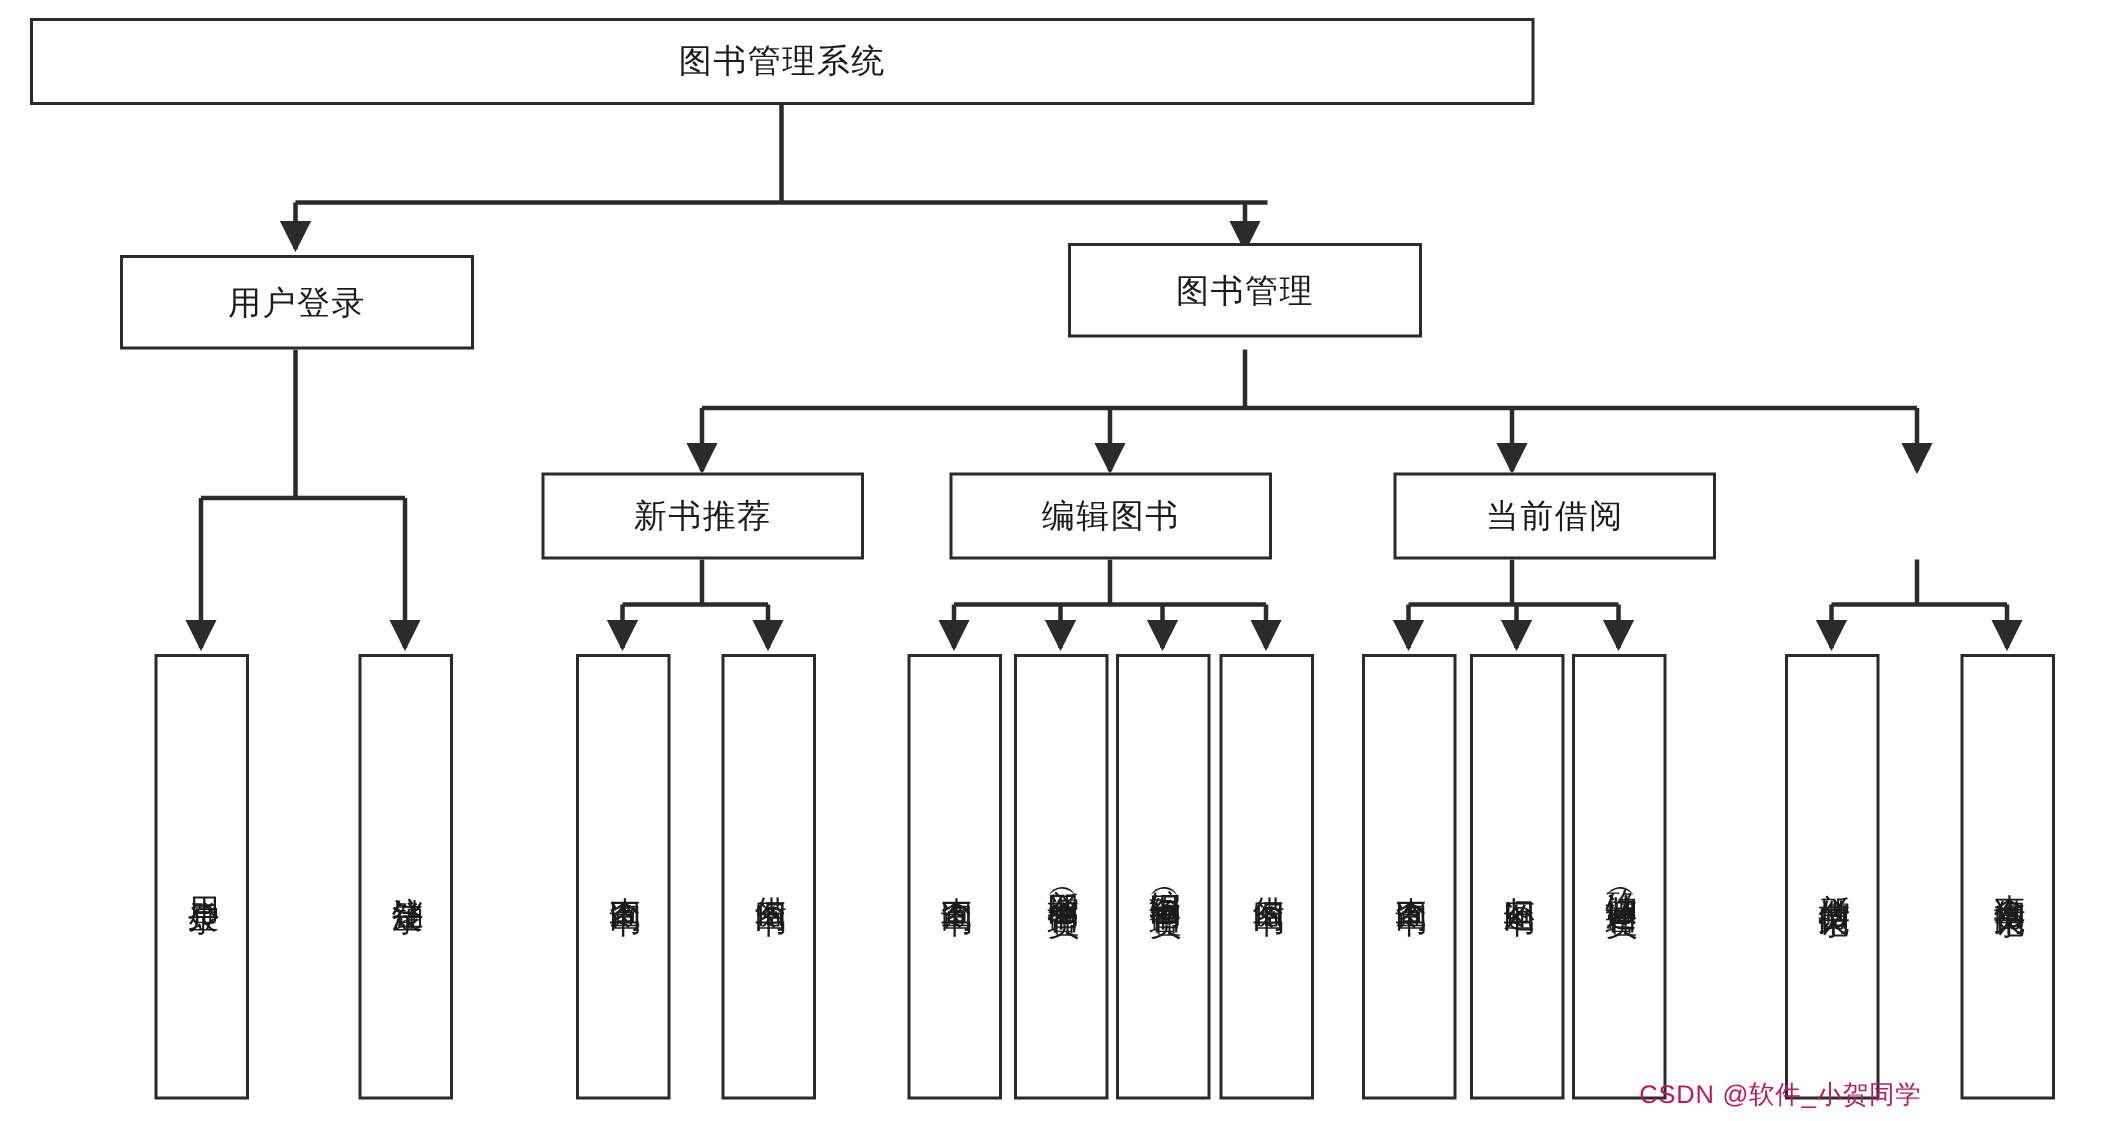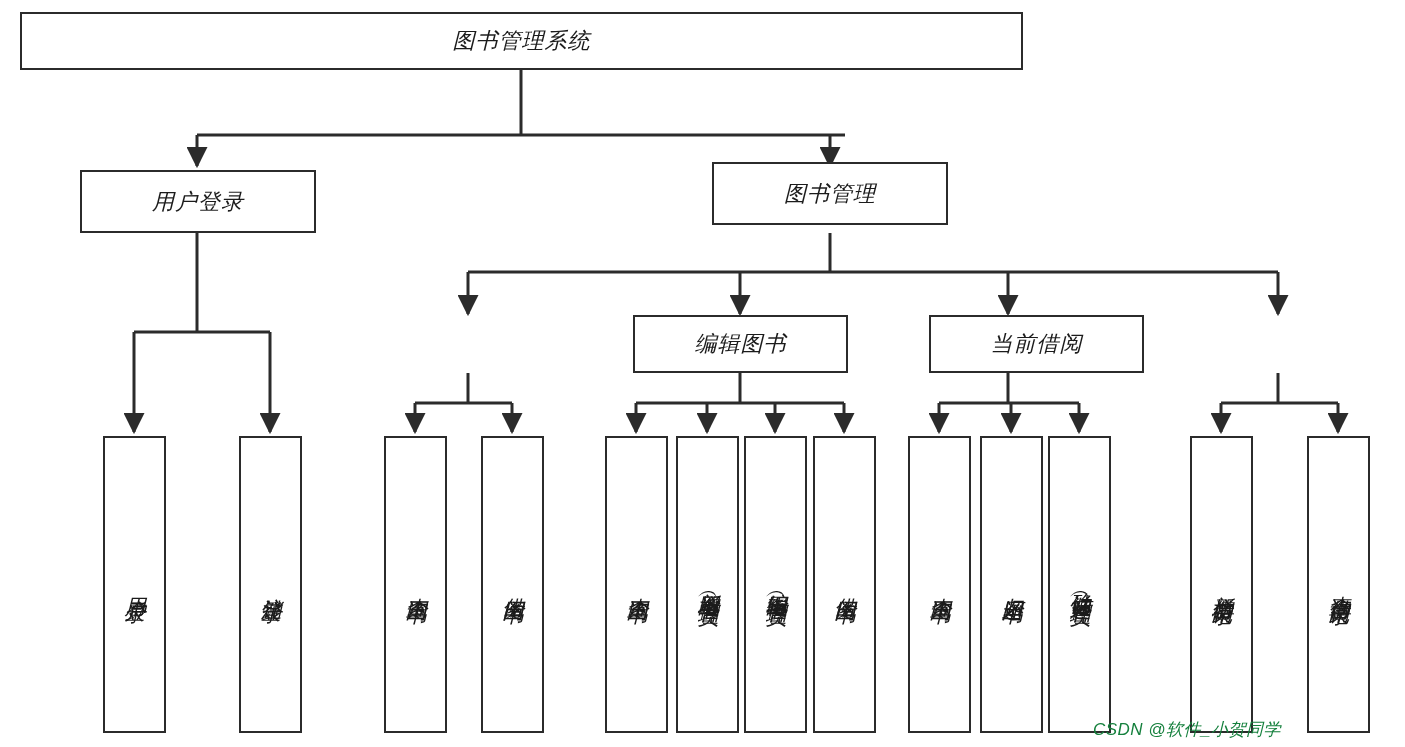--- a/index.html
+++ b/index.html
@@ -1,29 +1,29 @@
 <!DOCTYPE html>
 <html><head>
 <meta charset="utf-8">
 <style>
   html,body{margin:0;padding:0;background:#ffffff;}
   body{width:1405px;height:747px;overflow:hidden;
        font-family:"Liberation Sans","DejaVu Sans",sans-serif;}
-  #stage{position:relative;width:1293px;height:747px;background:#fff;font-style:italic;}
+  #stage{position:relative;width:1293px;height:747px;background:#fff;}
   svg#wires{position:absolute;left:0;top:0;width:1405px;height:747px;}
   .node{position:absolute;box-sizing:border-box;border:2.5px solid #2b2b2b;
         background:#ffffff;display:flex;align-items:center;justify-content:center;
         color:#1b1b1b;}
   .node.h{font-size:22px;letter-spacing:1px;}
   .node.v{padding:8px 2px;}
   .vtext{writing-mode:vertical-rl;text-orientation:upright;
          font-size:21px;line-height:1.18;letter-spacing:2px;
          white-space:nowrap;color:#1b1b1b;}
   #watermark{position:absolute;right:12px;bottom:6px;font-size:17px;
-             color:#15803d;letter-spacing:.5px;white-space:nowrap;}
+             color:#be185d;letter-spacing:.5px;white-space:nowrap;}
 </style>
 </head>
 <body>
 
 <div id="stage">
 
   <svg id="wires" viewBox="0 0 1405 747" xmlns="http://www.w3.org/2000/svg">
     <defs>
       <marker id="arw" viewBox="0 0 10 10" refX="9" refY="5" markerWidth="7" markerHeight="7" orient="auto-start-reverse">
         <path d="M 0 0 L 10 5 L 0 10 z" fill="#2b2b2b"></path>
@@ -77,20 +77,23 @@
     <span>图书管理系统</span>
   </div>
 
   <div class="node h" style="left:80px;top:170px;width:236px;height:63px;">
     <span>用户登录</span>
   </div>
   <div class="node h" style="left:712px;top:162px;width:236px;height:63px;">
     <span>图书管理</span>
   </div>
 
+  <div class="node h" style="left:361px;top:315px;width:215px;height:58px;">
+    <span>新书推荐</span>
+  </div>
   <div class="node h" style="left:633px;top:315px;width:215px;height:58px;">
     <span>编辑图书</span>
   </div>
   <div class="node h" style="left:901px;top:315px;width:215px;height:58px;margin-left:28px;">
     <span>当前借阅</span>
   </div>
 
   <div class="node v" style="left:103px;top:436px;width:63px;height:297px;">
     <span class="vtext">用户登录</span>
   </div>

